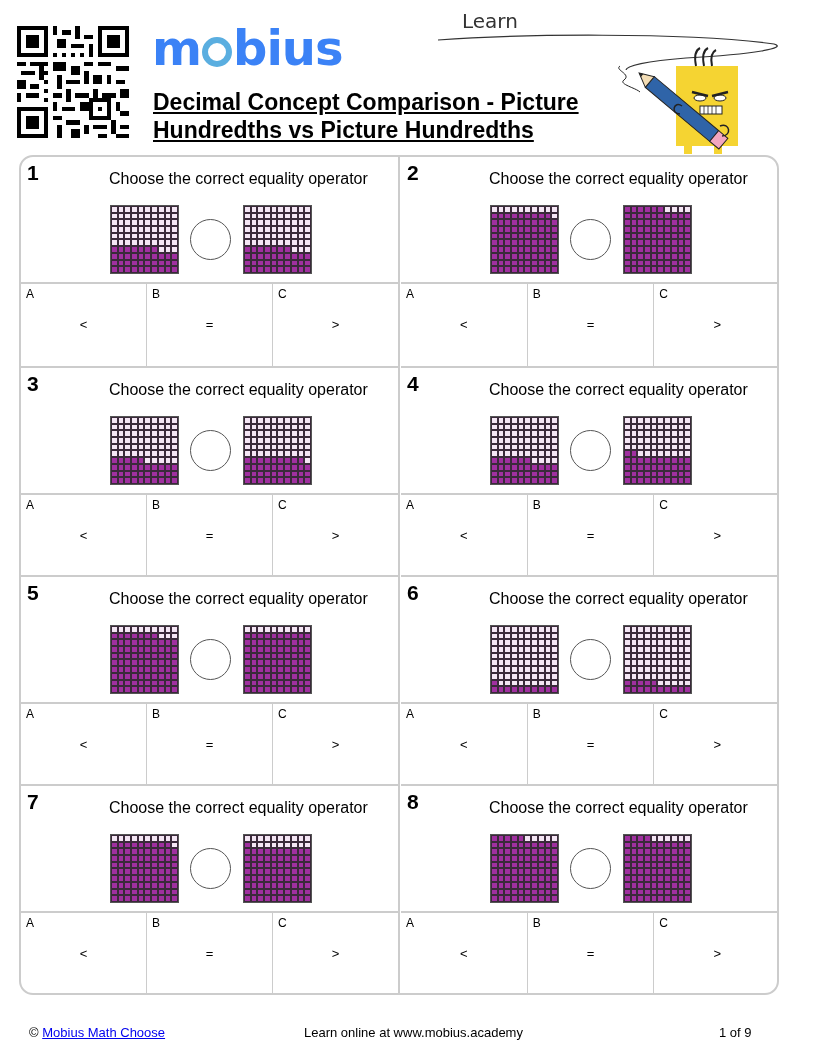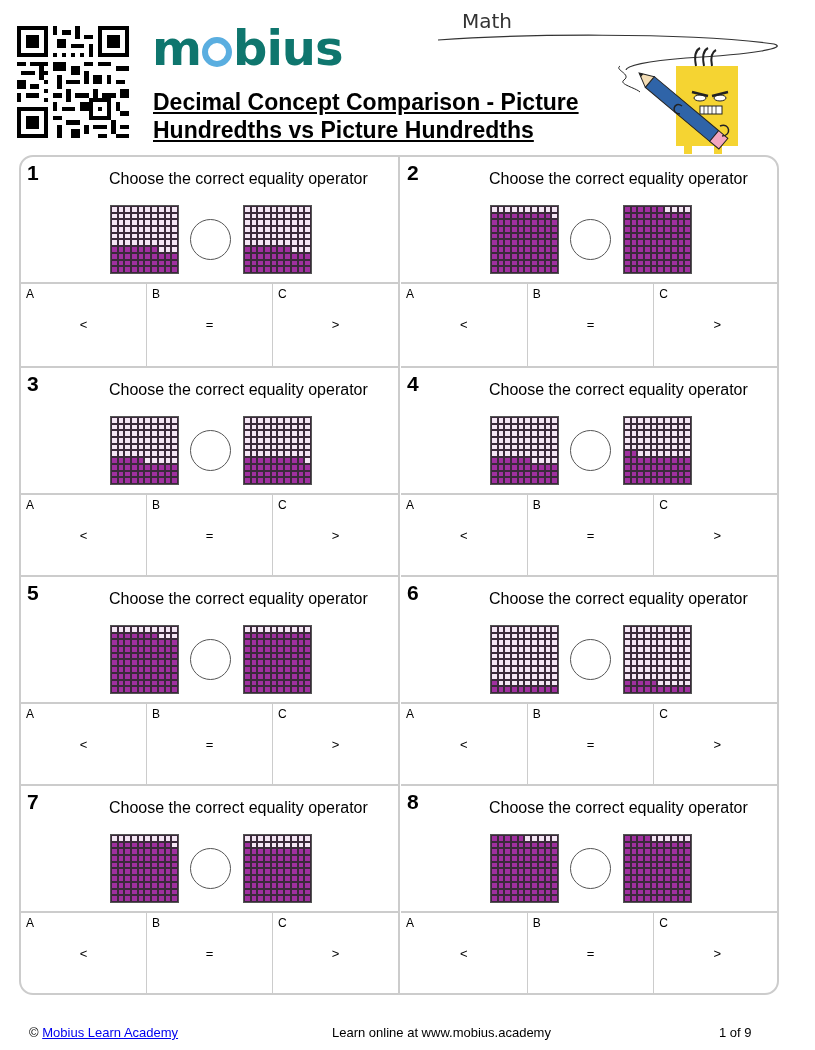--- a/index.html
+++ b/index.html
@@ -1,20 +1,20 @@
 <!DOCTYPE html>
 <html><head>
 <meta charset="utf-8">
 <style>
   * { box-sizing: border-box; margin: 0; padding: 0; }
   html, body { width: 815px; height: 1050px; background: #fff; overflow: hidden; }
   body { position: relative; font-family: "Liberation Sans", sans-serif; color: #000; }
 
   .qr { position: absolute; left: 17px; top: 26px; width: 112px; height: 112px; }
-  .logo { position: absolute; left: 152px; top: 24px; font-family: "DejaVu Sans", sans-serif; font-weight: bold; font-size: 48px; letter-spacing: -1px; color: #0f766e; line-height: 1; }
+  .logo { position: absolute; left: 152px; top: 24px; font-family: "DejaVu Sans", sans-serif; font-weight: bold; font-size: 48px; letter-spacing: -1px; color: #3b82f6; line-height: 1; }
   .logo .o { display: inline-block; width: 30px; height: 30px; border-radius: 50%; border: 6px solid #5aaee0; position: relative; top: 2px; margin: 0 1px; }
   .title { position: absolute; left: 153px; top: 88px; font-weight: bold; font-size: 23px; line-height: 28px; width: 480px; text-decoration: underline; }
 
   .name-label { position: absolute; left: 462px; top: 9px; font-family: "DejaVu Sans", sans-serif; font-size: 20px; color: #333; }
   .name-line { position: absolute; left: 436px; top: 30px; }
   .mascot { position: absolute; left: 612px; top: 44px; }
 
   .board { position: absolute; left: 19px; top: 155px; width: 760px; height: 840px; border: 2px solid #ccc; border-radius: 14px; overflow: hidden; }
   .cell { position: absolute; width: 379px; height: 209px; }
   .cell.c0 { left: 0; border-right: 2px solid #ccc; }
@@ -33,21 +33,21 @@
   .circle { position: absolute; left: 169px; top: 62px; width: 41px; height: 41px; border: 1px solid #555; border-radius: 50%; }
   .answers { position: absolute; left: 0; top: 125px; width: 100%; height: 84px; border-top: 2px solid #ccc; display: flex; }
   .opt { flex: 1; position: relative; border-right: 1px solid #ccc; }
   .opt:last-child { border-right: none; }
   .opt .letter { position: absolute; left: 5px; top: 3px; font-size: 12px; }
   .opt .sym { position: absolute; left: 0; right: 0; top: 33px; text-align: center; font-size: 13px; }
 
   .footer { position: absolute; top: 1025px; font-size: 13px; }
   .footer a { color: #00e; text-decoration: underline; }
   .f-left { left: 29px; }
-  .f-mid { left: 332px; }
+  .f-mid { left: 304px; }
   .f-right { left: 719px; }
 </style>
 </head>
 <body>
 
 <svg class="qr" viewBox="0 0 25 25" shape-rendering="crispEdges">
   <rect width="25" height="25" fill="#fff"></rect>
   <g fill="#000">
     <rect x="0" y="0" width="7" height="1"></rect>
       <rect x="0" y="6" width="7" height="1"></rect>
@@ -125,21 +125,21 @@
       <rect x="21" y="21" width="1" height="3"></rect>
       <rect x="23" y="22" width="2" height="1"></rect>
       <rect x="18" y="24" width="2" height="1"></rect>
       <rect x="22" y="24" width="3" height="1"></rect>
   </g>
 </svg>
 
 <div class="logo">m<span class="o"></span>bius</div>
 <div class="title">Decimal Concept Comparison - Picture Hundredths vs Picture Hundredths</div>
 
-<div class="name-label">Math</div>
+<div class="name-label">Learn</div>
 <svg class="name-line" width="350" height="60" viewBox="0 0 350 60">
   <path d="M2 10 C 80 4, 250 2, 338 14 C 352 18, 320 24, 250 28 C 210 31, 190 36, 190 40" stroke="#333" stroke-width="1.2" fill="none"></path>
 </svg>
 
 <svg class="mascot" width="130" height="112" viewBox="0 0 130 112">
   <path d="M8 22 C 2 26, 20 30, 12 36 C 6 40, 24 44, 28 48" stroke="#222" stroke-width="1" fill="none"></path>
   <rect x="64" y="22" width="62" height="80" fill="#f5d432"></rect>
   <path d="M84 22 C 82 12, 84 6, 88 4 M92 22 C 90 12, 92 6, 96 4 M100 22 C 98 12, 100 8, 104 6" stroke="#222" stroke-width="2" fill="none"></path>
   <ellipse cx="88" cy="54" rx="6" ry="3" fill="#fff" stroke="#222"></ellipse>
   <ellipse cx="108" cy="54" rx="6" ry="3" fill="#fff" stroke="#222"></ellipse>
@@ -1939,16 +1939,16 @@
         <div class="opt">
           <span class="letter">C</span>
           <span class="sym">&gt;</span>
         </div>
       </div>
     </div>
   </div>
 
 <div class="footer f-left">
   <span>©</span>
-  <a>Mobius Learn Academy</a>
+  <a>Mobius Math Choose</a>
 </div>
 <div class="footer f-mid">Learn online at www.mobius.academy</div>
 <div class="footer f-right">1 of 9</div>
 
 </body></html>

